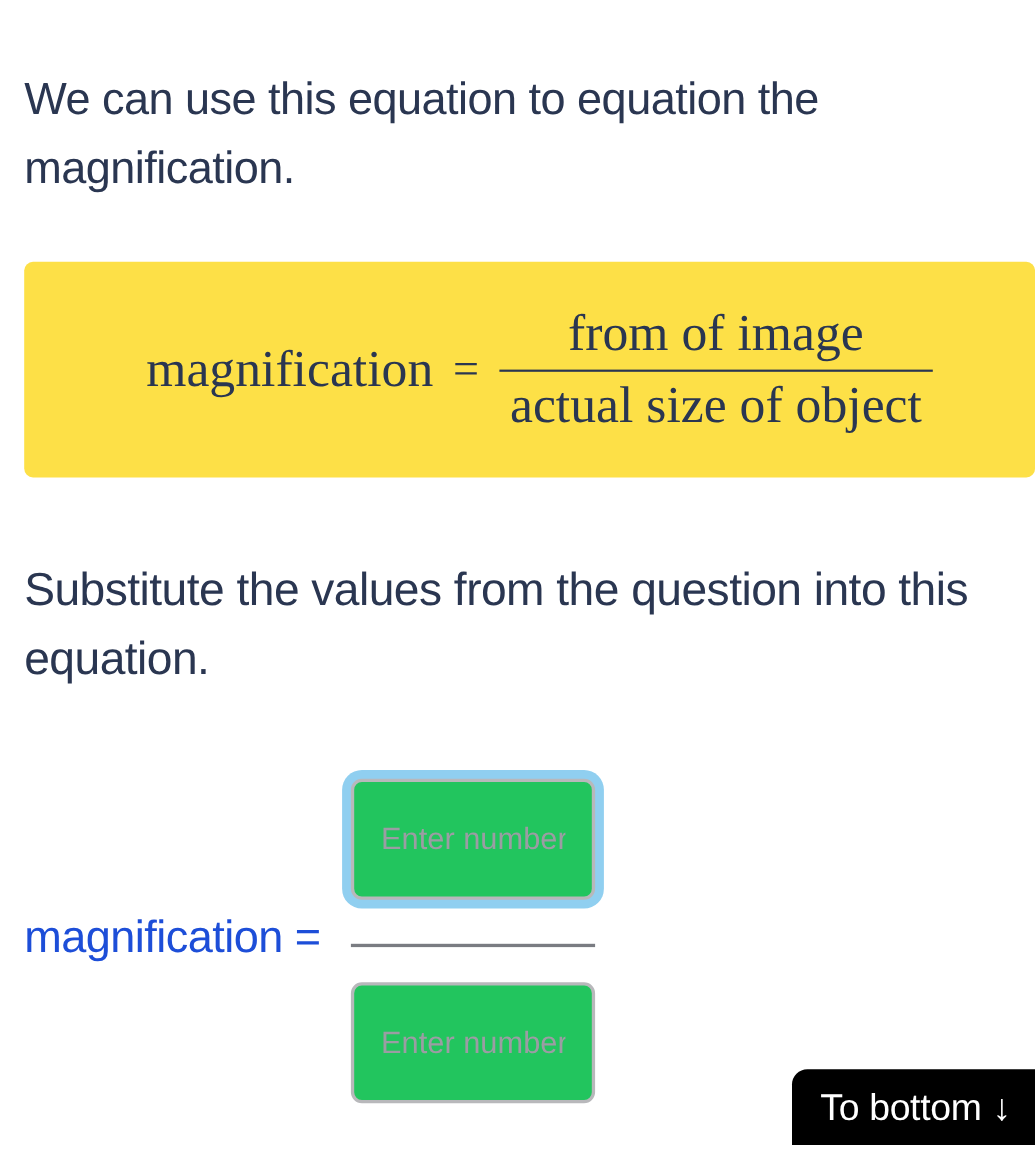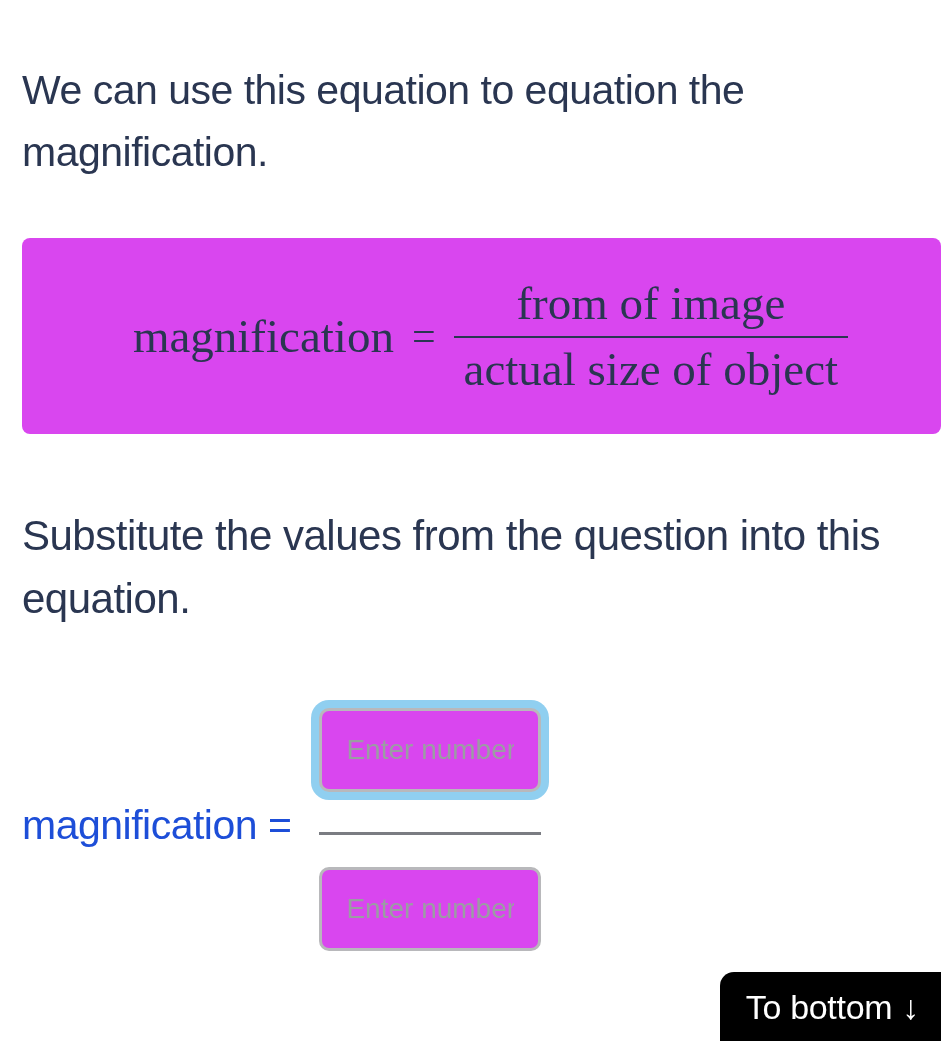--- a/index.html
+++ b/index.html
@@ -19,21 +19,21 @@
       padding: 60px 22px 0 22px;
     }
     .intro-text {
       font-size: 41px;
       color: #2a3651;
       line-height: 1.5;
       font-weight: 400;
       letter-spacing: -0.5px;
     }
     .equation-box {
-      background: #d946ef;
+      background: #fde047;
       border-radius: 8px;
       margin-top: 55px;
       padding: 38px 30px 38px 48px;
       display: flex;
       align-items: center;
       justify-content: center;
       width: calc(100% + 22px);
       margin-left: 0;
     }
     .equation-content {
@@ -104,26 +104,26 @@
     .input-wrapper {
       position: relative;
     }
     .input-wrapper.focused {
       padding: 8px;
       background: #90cff0;
       border-radius: 18px;
     }
     .number-input {
       width: 222px;
-      height: 84px;
+      height: 110px;
       border: 3px solid #b8b8bb;
       border-radius: 10px;
       font-size: 28px;
       padding: 0 24px;
-      background: #d946ef;
+      background: #22c55e;
       color: #2a3651;
       font-family: inherit;
       outline: none;
     }
     .number-input::placeholder {
       color: #9b9da3;
       font-weight: 400;
     }
     .input-divider {
       width: 222px;

